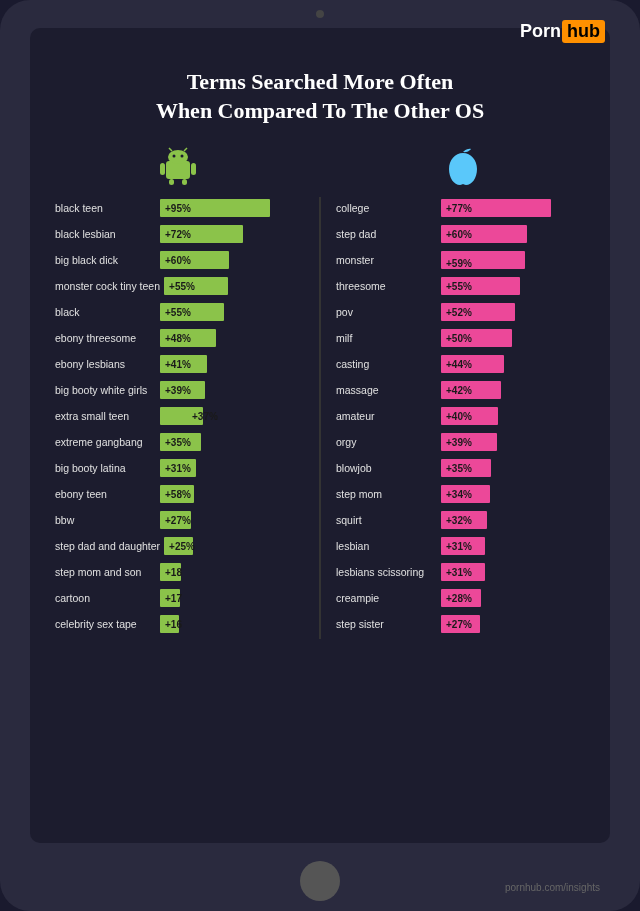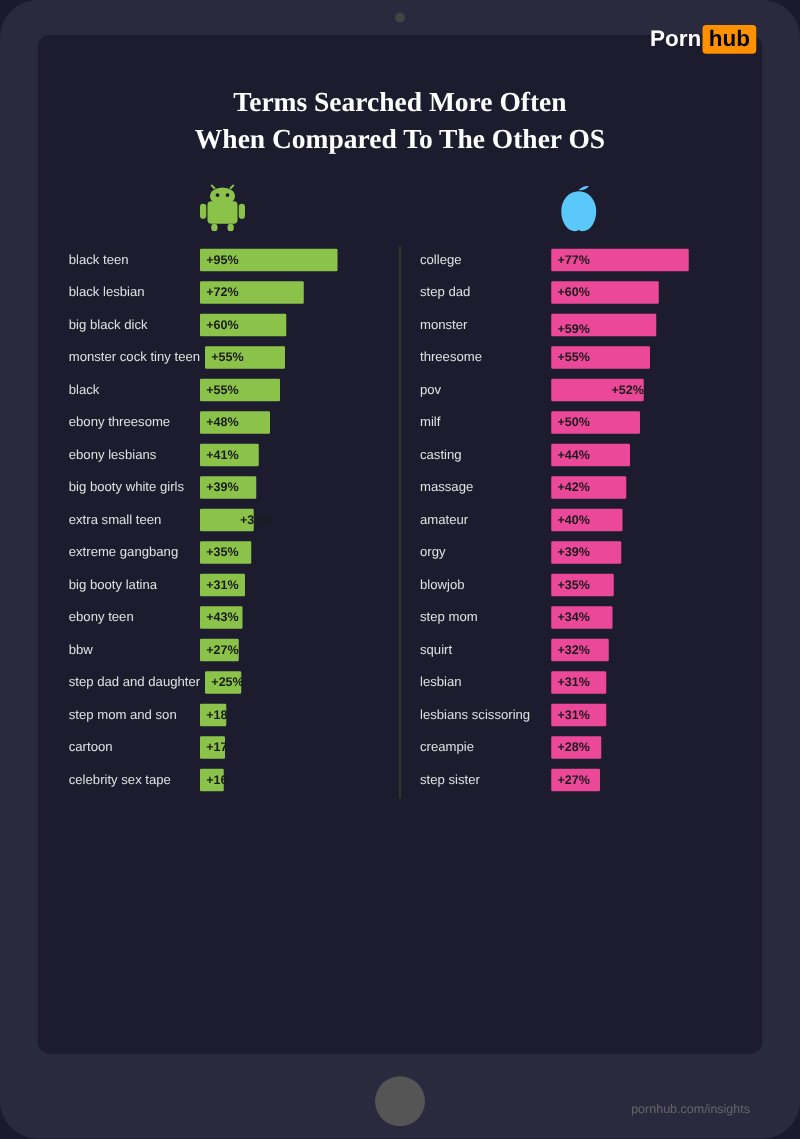--- a/index.html
+++ b/index.html
@@ -280,21 +280,21 @@
             <div class="bar-container">
               <div class="bar bar-android" style="width: 36px;">
                 <span class="bar-label">+31%</span>
               </div>
             </div>
           </div>
           <div class="chart-row">
             <div class="term-label">ebony teen</div>
             <div class="bar-container">
               <div class="bar bar-android" style="width: 34px;">
-                <span class="bar-label">+43%</span>
+                <span class="bar-label">+58%</span>
               </div>
             </div>
           </div>
           <div class="chart-row">
             <div class="term-label">bbw</div>
             <div class="bar-container">
               <div class="bar bar-android" style="width: 31px;">
                 <span class="bar-label">+27%</span>
               </div>
             </div>
@@ -364,21 +364,21 @@
             <div class="term-label">threesome</div>
             <div class="bar-container">
               <div class="bar bar-apple" style="width: 79px;">
                 <span class="bar-label">+55%</span>
               </div>
             </div>
           </div>
           <div class="chart-row">
             <div class="term-label">pov</div>
             <div class="bar-container">
-              <div class="bar bar-apple" style="width: 74px; justify-content: flex-end;">
+              <div class="bar bar-apple" style="width: 74px;">
                 <span class="bar-label">+52%</span>
               </div>
             </div>
           </div>
           <div class="chart-row">
             <div class="term-label">milf</div>
             <div class="bar-container">
               <div class="bar bar-apple" style="width: 71px;">
                 <span class="bar-label">+50%</span>
               </div>

